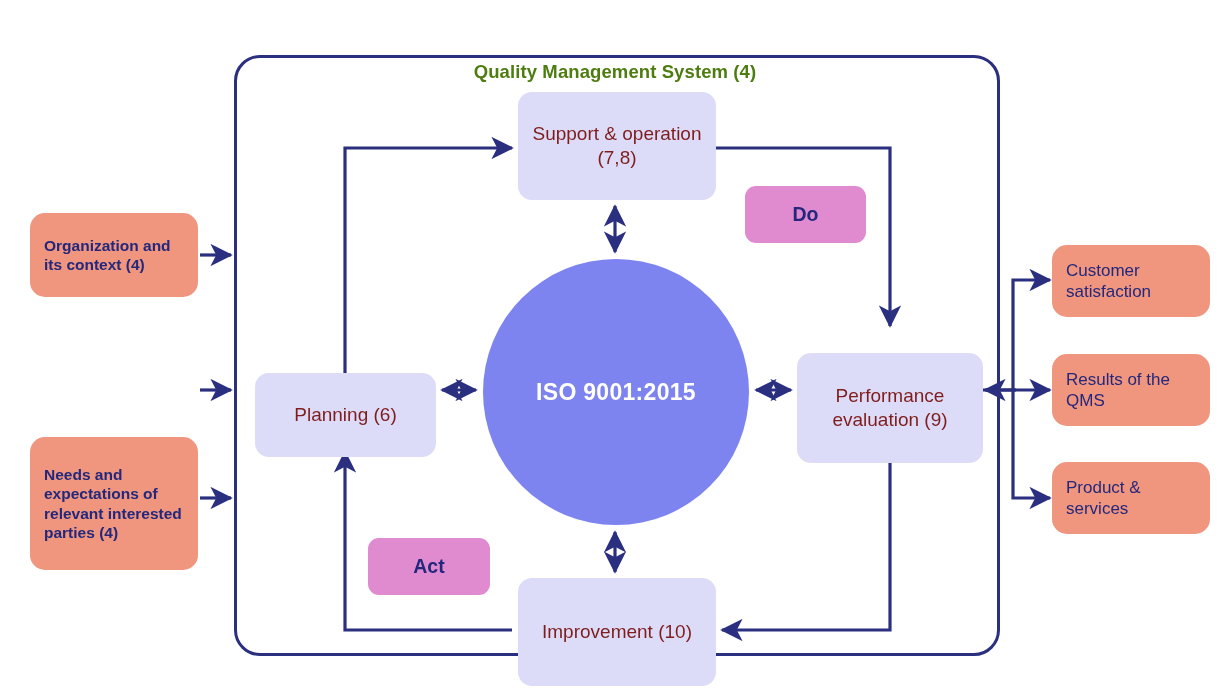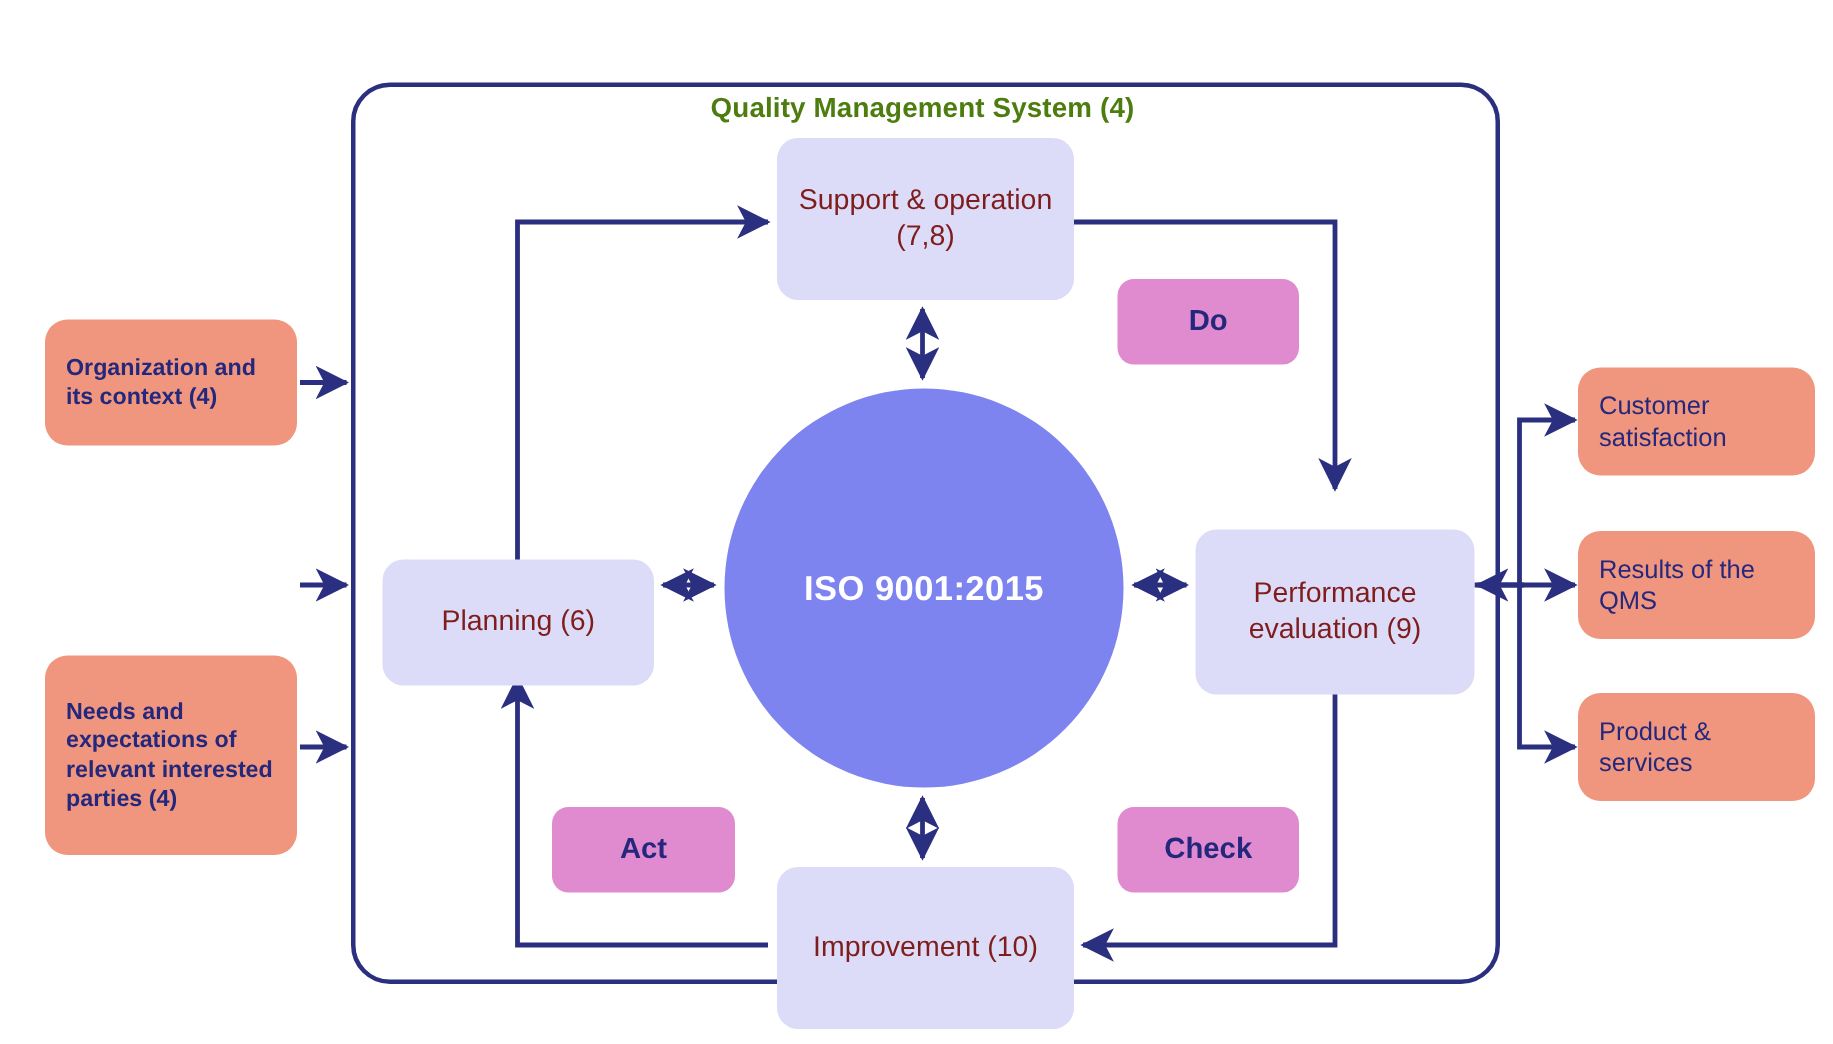--- a/index.html
+++ b/index.html
@@ -165,23 +165,20 @@
 
 
   <div class="node pdca" style="left:745px; top:186px; width:121px; height:57px;">
     <span>Do</span>
   </div>
 
   <div class="node pdca" style="left:368px; top:538px; width:122px; height:57px;">
     <span>Act</span>
   </div>
 
-  <div class="node pdca" style="left:745px; top:538px; width:121px; height:57px;">
-    <span>Check</span>
-  </div>
 
   <div class="node io bold" style="left:30px; top:213px; width:168px; height:84px;">
     <span>Organization and its context (4)</span>
   </div>
 
 
   <div class="node io bold" style="left:30px; top:437px; width:168px; height:133px;">
     <span>Needs and expectations of relevant interested parties (4)</span>
   </div>
 

